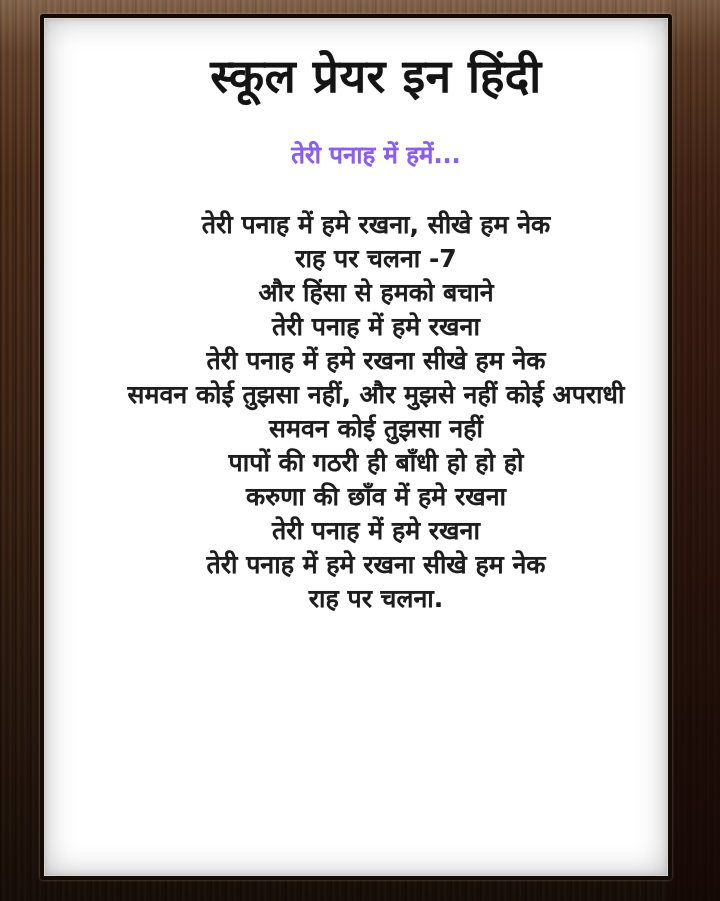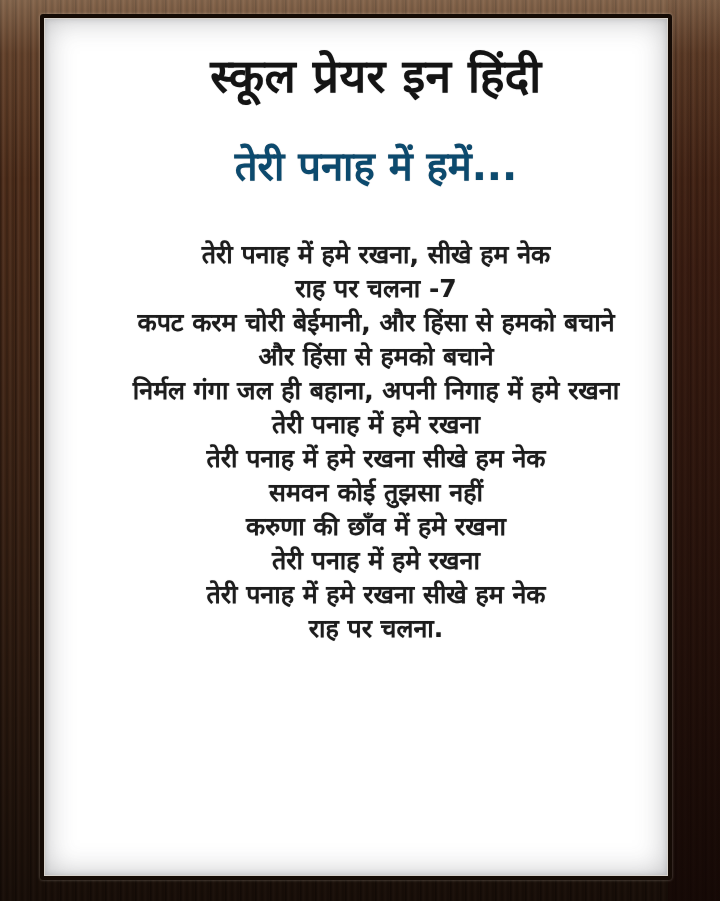--- a/index.html
+++ b/index.html
@@ -81,29 +81,29 @@
     font-size: 46px;
     line-height: 1.4;
     font-weight: 700;
     color: #141414;
     letter-spacing: 0.5px;
     text-shadow: 0 0 1px rgba(20,20,20,0.35);
   }
 
   .prayer-subtitle {
     margin: 32px 0 0 0;
-    font-size: 40px;
+    font-size: 24px;
     line-height: 1.3;
     font-weight: 700;
-    color: #0c4a6e;
+    color: #8b5cf6;
     text-shadow: 0 0 1px rgba(20,20,20,0.30);
   }
 
   .prayer-lines {
-    margin-top: 46px;
+    margin-top: 36px;
   }
 
   .prayer-line {
     font-size: 25px;
     line-height: 34px;
     font-weight: 600;
     color: #1d1d1d;
     text-shadow: 0 0 1px rgba(25,25,25,0.28);
     white-space: nowrap;
   }
@@ -112,26 +112,26 @@
 <body>
 
 <div class="scene">
   <div class="paper">
     <div class="paper-inner">
       <h1 class="prayer-title">स्कूल प्रेयर इन हिंदी</h1>
       <h2 class="prayer-subtitle">तेरी पनाह में हमें...</h2>
       <div class="prayer-lines">
           <div class="prayer-line">तेरी पनाह में हमे रखना, सीखे हम नेक</div>
           <div class="prayer-line">राह पर चलना -7</div>
-          <div class="prayer-line">कपट करम चोरी बेईमानी, और हिंसा से हमको बचाने</div>
           <div class="prayer-line">और हिंसा से हमको बचाने</div>
-          <div class="prayer-line">निर्मल गंगा जल ही बहाना, अपनी निगाह में हमे रखना</div>
           <div class="prayer-line">तेरी पनाह में हमे रखना</div>
           <div class="prayer-line">तेरी पनाह में हमे रखना सीखे हम नेक</div>
+          <div class="prayer-line">समवन कोई तुझसा नहीं, और मुझसे नहीं कोई अपराधी</div>
           <div class="prayer-line">समवन कोई तुझसा नहीं</div>
+          <div class="prayer-line">पापों की गठरी ही बाँधी हो हो हो</div>
           <div class="prayer-line">करुणा की छाँव में हमे रखना</div>
           <div class="prayer-line">तेरी पनाह में हमे रखना</div>
           <div class="prayer-line">तेरी पनाह में हमे रखना सीखे हम नेक</div>
           <div class="prayer-line">राह पर चलना.</div>
         </div>
     </div>
   </div>
 </div>
 
 </body></html>

